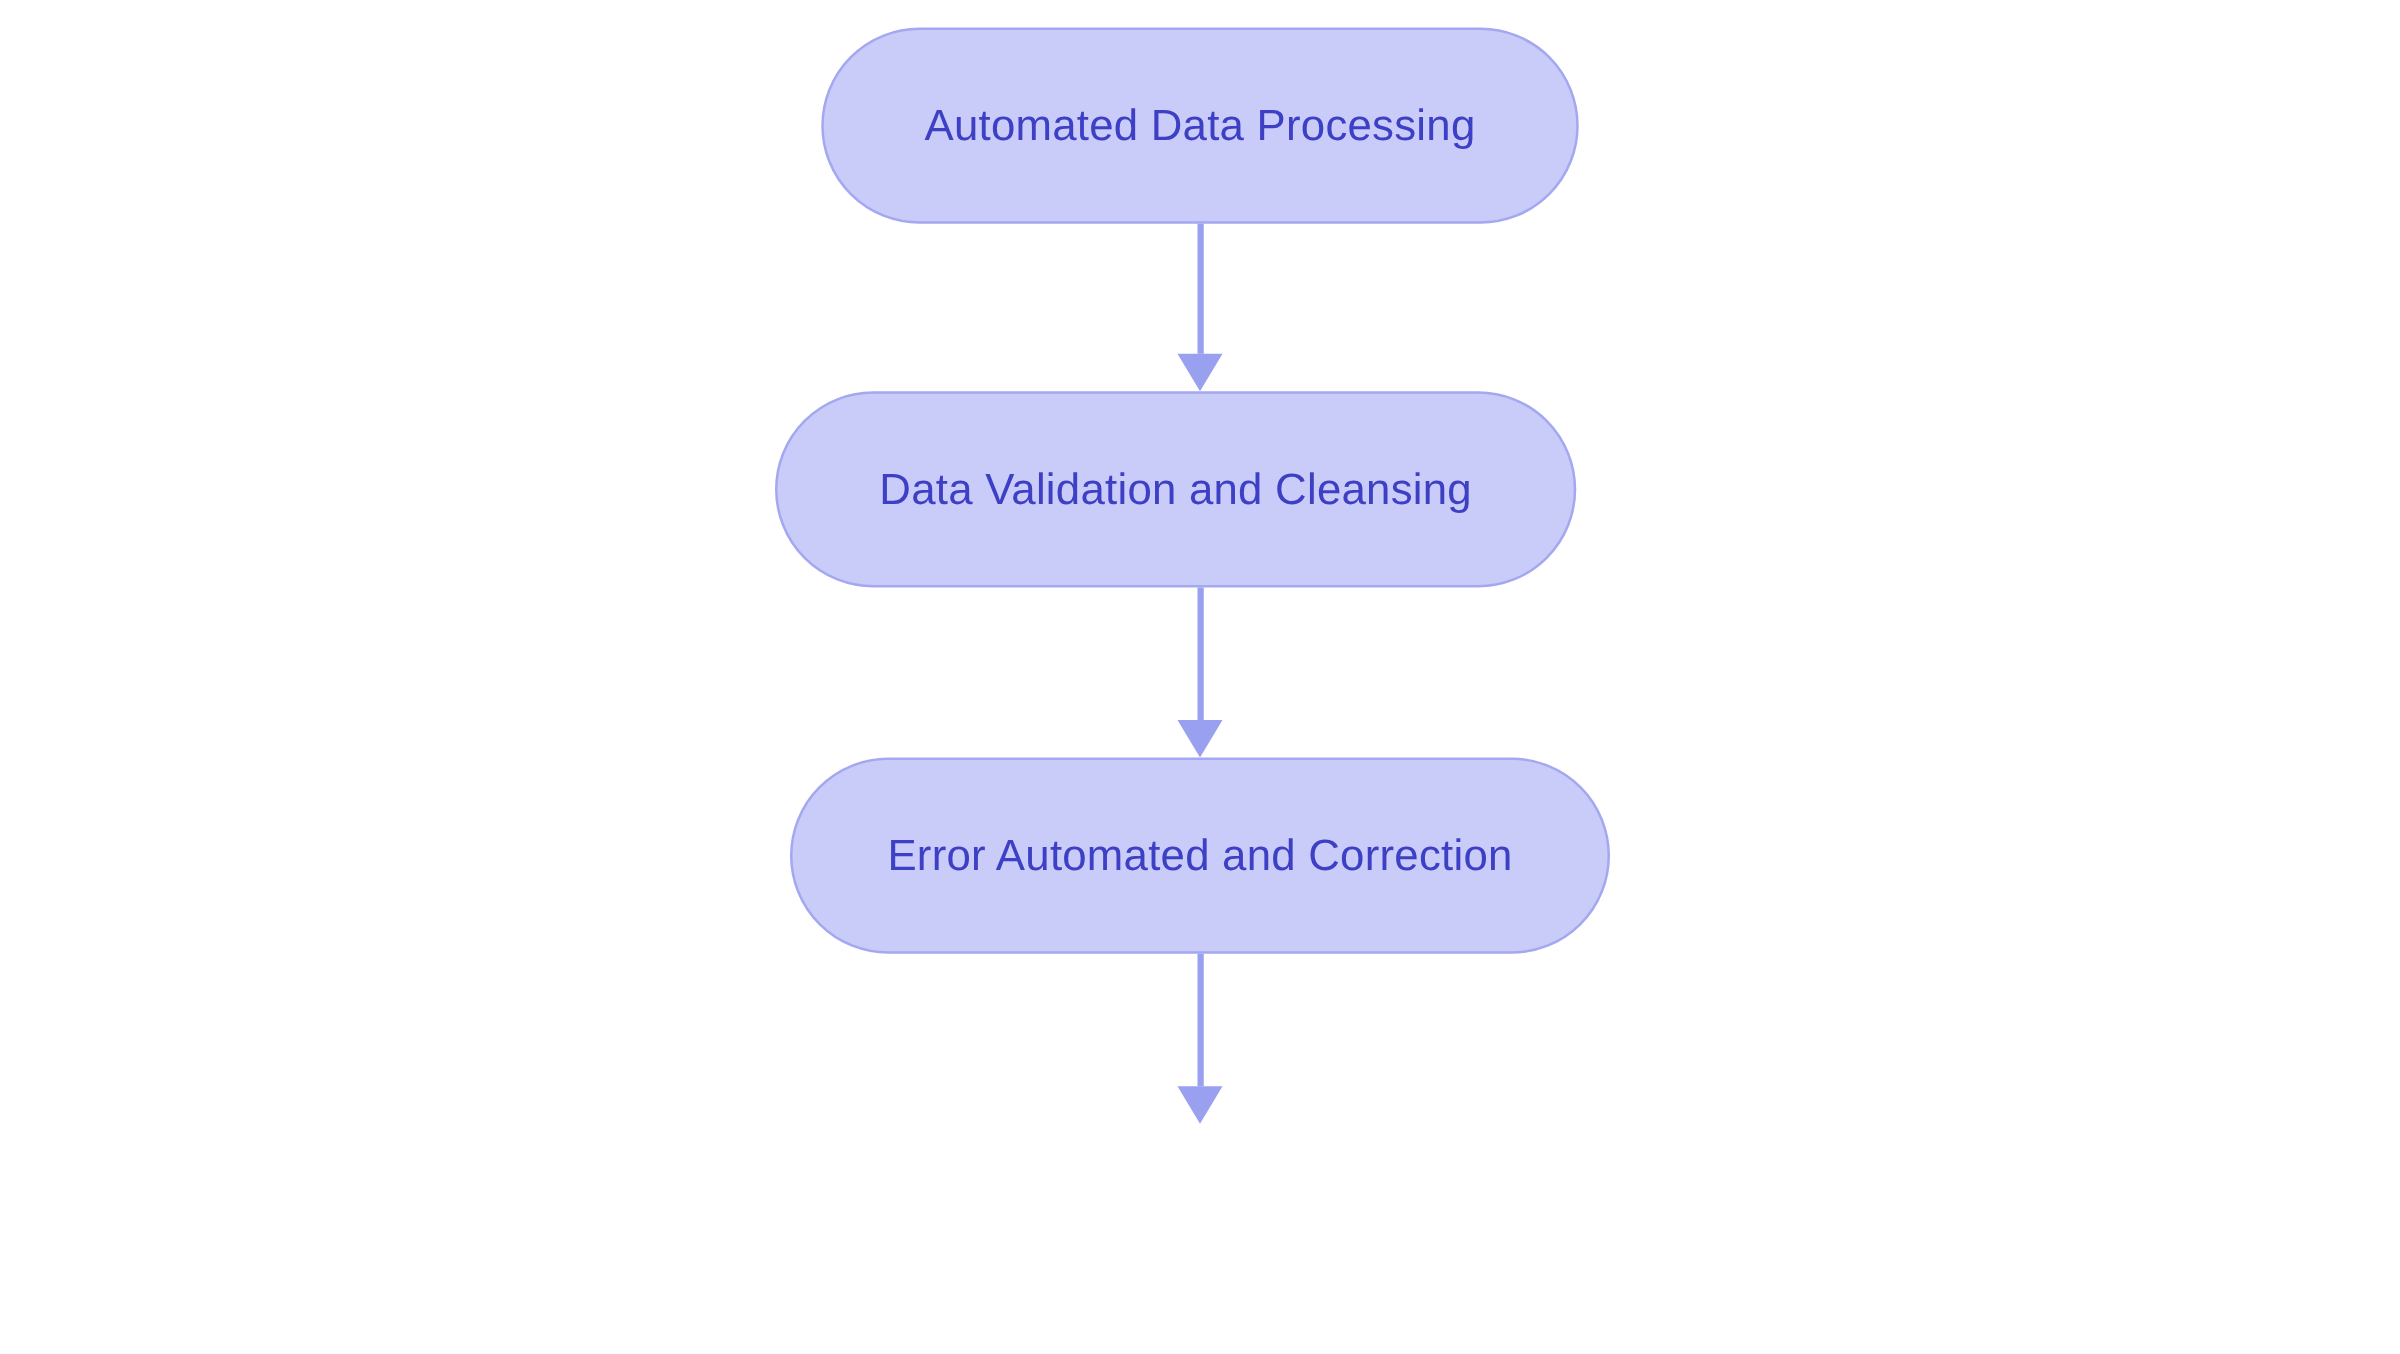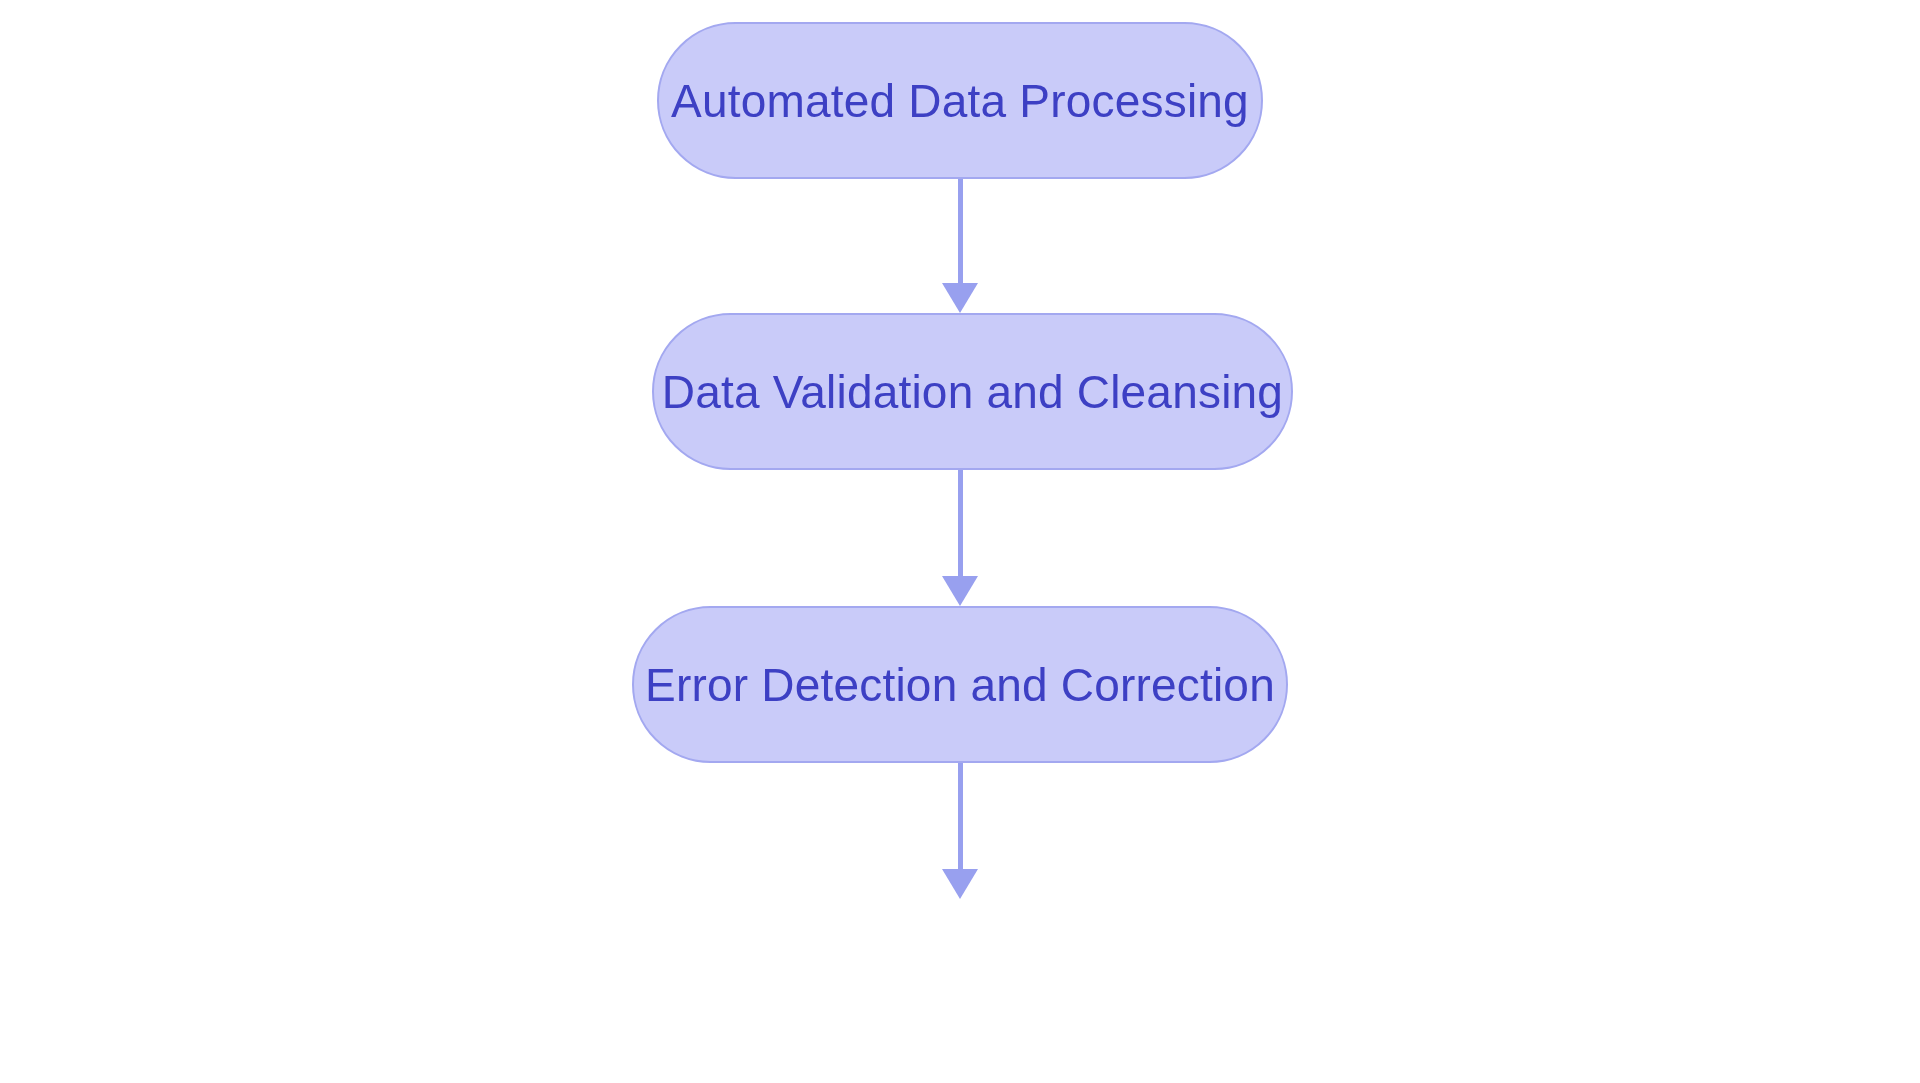--- a/index.html
+++ b/index.html
@@ -19,26 +19,26 @@
     position: absolute;
     height: 157px;
     box-sizing: border-box;
     background: var(--node-fill, #c9cbf9);
     border: 2.5px solid var(--node-border, #a3a8f0);
     border-radius: 78.5px;
     display: flex;
     align-items: center;
     justify-content: center;
     color: var(--node-text, #3d40c4);
-    font-size: 46px;
+    font-size: 35px;
     letter-spacing: 0.2px;
     white-space: nowrap;
   }
   .node-1 { left: 657px; top: 22px;  width: 606px; }
-  .node-2 { left: 652px; top: 313px; width: 641px; }
+  .node-2 { left: 620px; top: 313px; width: 641px; }
   .node-3 { left: 632px; top: 606px; width: 656px; }
   .node-4 { left: 639px; top: 899px; width: 643px; }
 
   .arrow {
     position: absolute;
     left: 942px;            
     width: 36px;
     display: flex;
     flex-direction: column;
     align-items: center;
@@ -76,21 +76,21 @@
   <div class="flow-node node-2">
     <span>Data Validation and Cleansing</span>
   </div>
 
   <div class="arrow arrow-2">
     <div class="shaft"></div>
     <div class="head"></div>
   </div>
 
   <div class="flow-node node-3">
-    <span>Error Detection and Correction</span>
+    <span>Error Automated and Correction</span>
   </div>
 
   <div class="arrow arrow-3">
     <div class="shaft"></div>
     <div class="head"></div>
   </div>
 
 
 </div>
 

